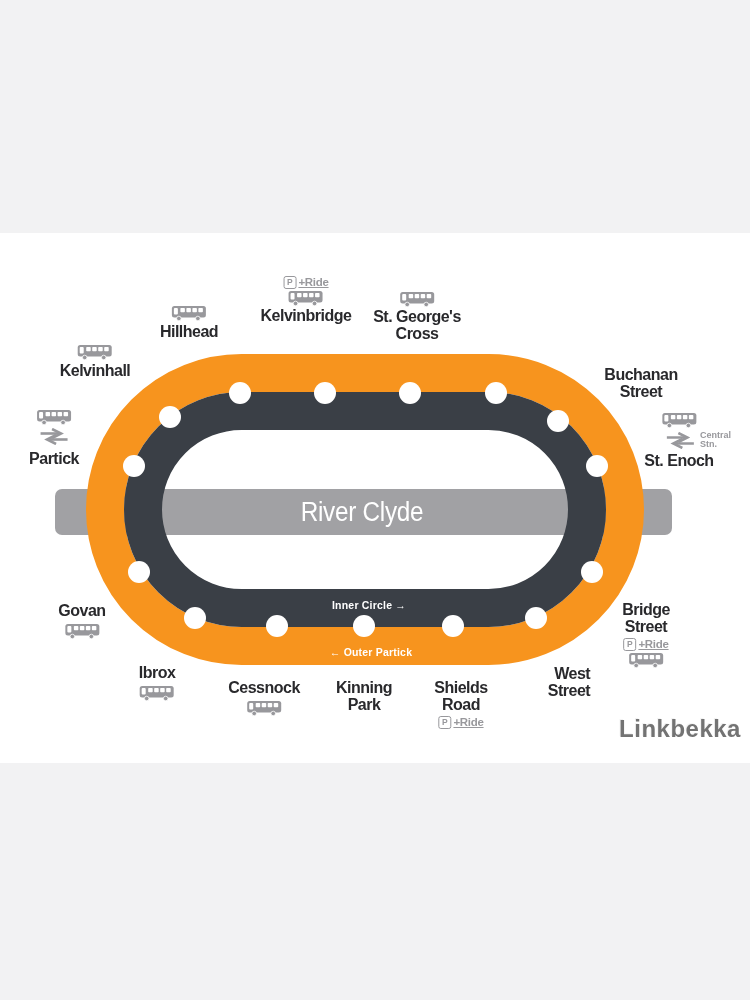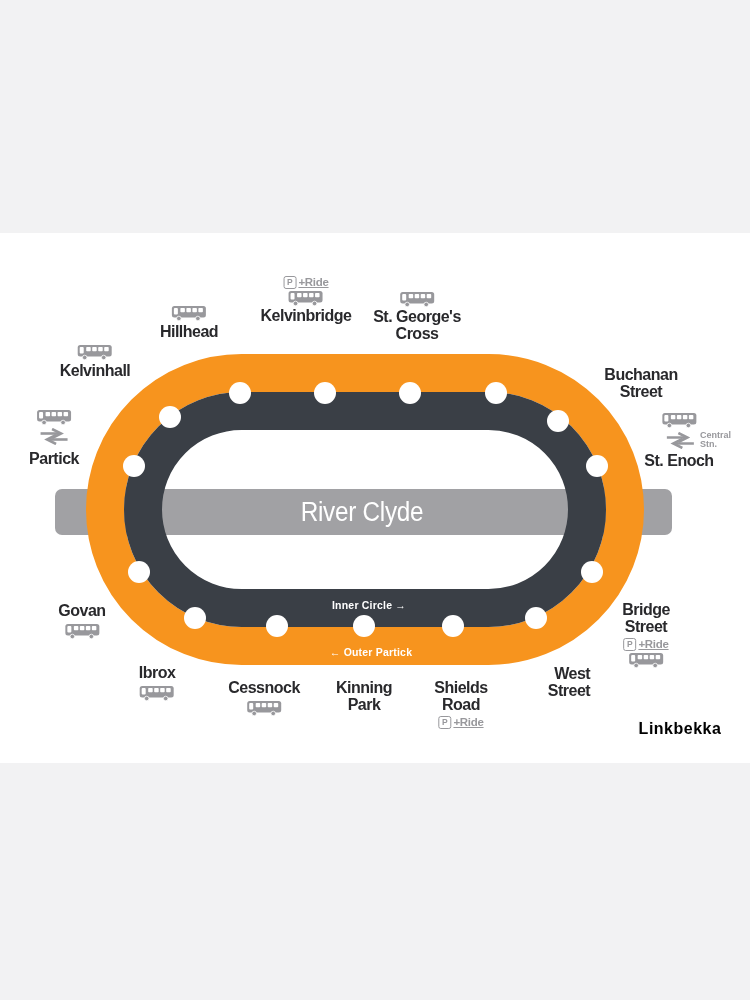--- a/index.html
+++ b/index.html
@@ -38,21 +38,21 @@
     position:absolute;transform:translate(-50%,-50%);
     color:#ffffff;font-weight:bold;font-size:10.5px;letter-spacing:0.2px;white-space:nowrap;padding-left:12px;
   }
   #river-label{
     position:absolute;left:362px;top:279px;
     transform:translate(-50%,-50%) scaleX(0.9);
     color:#ffffff;font-size:27px;font-weight:400;letter-spacing:-0.3px;white-space:nowrap;
   }
   #watermark{
     position:absolute;left:680px;top:496px;transform:translate(-50%,-50%);
-    color:#000000;font-size:16px;font-weight:bold;letter-spacing:0.5px;white-space:nowrap;
+    color:#737373;font-size:24px;font-weight:bold;letter-spacing:0.5px;white-space:nowrap;
     text-shadow:1px 2px 2px rgba(255,255,255,0.95), -1px -1px 0 rgba(0,0,0,0.05);
   }
 </style>
 </head>
 <body>
 
 <svg width="0" height="0" style="position:absolute">
   <defs>
     <symbol id="bus-sym" viewBox="0 0 36 16">
       <rect x="1" y="1" width="34" height="11.5" rx="2.5" fill="currentColor"></rect>

